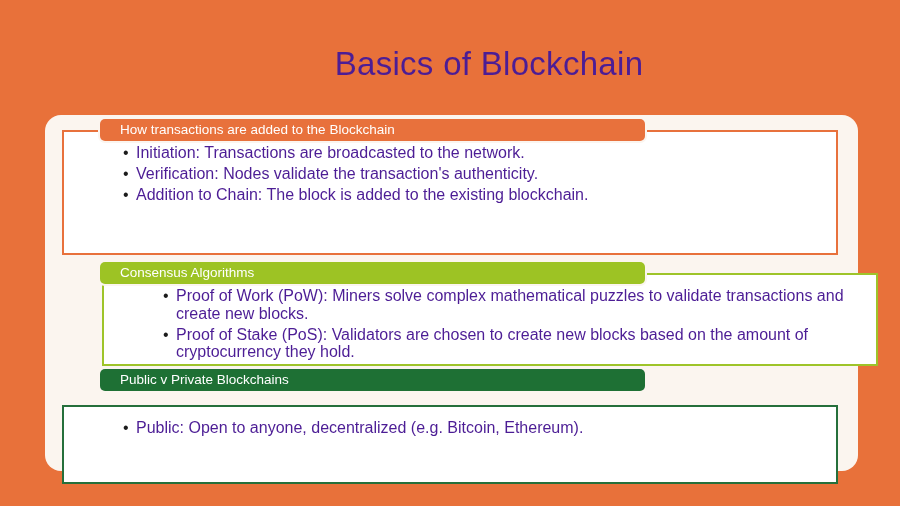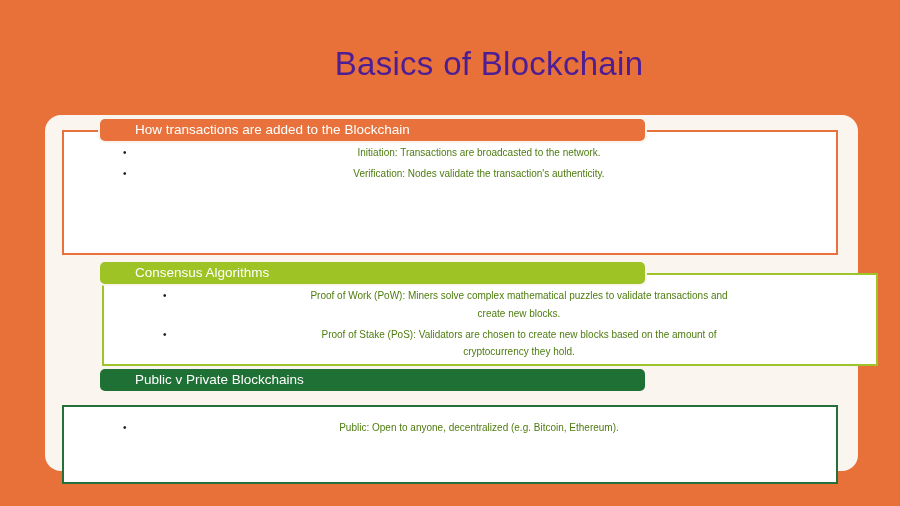--- a/index.html
+++ b/index.html
@@ -42,44 +42,43 @@
   }
   .panel-1 { top: 15px;  height: 125px; border-color: #E8713C; }
   .panel-2 { top: 158px; height: 93px;  border-color: #9EC429; margin-left: 40px; }
   .panel-3 { top: 290px; height: 79px;  border-color: #256F3B; }
   .tab {
     position: absolute;
     left: 55px;
     width: 545px;
     height: 22px;
     border-radius: 5px;
-    padding-left: 35px;
+    padding-left: 20px;
     line-height: 22px;
     font-size: 13.5px;
     color: #FFFFFF;
     box-shadow: 0 0 0 2px #FBF5EF;
     white-space: nowrap;
     overflow: hidden;
   }
   .tab-1 { top: 4px;   background: #E8713C; }
   .tab-2 { top: 147px; background: #9DC324; }
   .tab-3 { top: 254px; background: #1E7034; }
   ul.bullets {
     list-style: none;
     margin: 0;
     padding: 12px 14px 0 58px;
   }
   ul.bullets li {
     position: relative;
     padding-left: 14px;
     margin-bottom: 3.5px;
-    font-size: 10px;
+    font-size: 16px;
     line-height: 17.5px;
-    color: #4d7c0f;
-    text-align: center;
+    color: #4c1d95;
   }
   ul.bullets li::before {
     content: "\2022";
     position: absolute;
     left: 1px;
     top: 0;
     color: #1C1C1C;
   }
   .line { display: block; white-space: nowrap; }
 </style>
@@ -90,20 +89,23 @@
 
 <div class="card">
 
   <div class="panel panel-1">
     <ul class="bullets">
       <li>
           <span class="line">Initiation: Transactions are broadcasted to the network.</span>
         </li>
       <li>
           <span class="line">Verification: Nodes validate the transaction's authenticity.</span>
+        </li>
+      <li>
+          <span class="line">Addition to Chain: The block is added to the existing blockchain.</span>
         </li>
     </ul>
   </div>
   <div class="tab tab-1">How transactions are added to the Blockchain</div>
 
   <div class="panel panel-2">
     <ul class="bullets">
       <li>
         <span class="line">Proof of Work (PoW): Miners solve complex mathematical puzzles to validate transactions and</span>
         <span class="line">create new blocks.</span>

